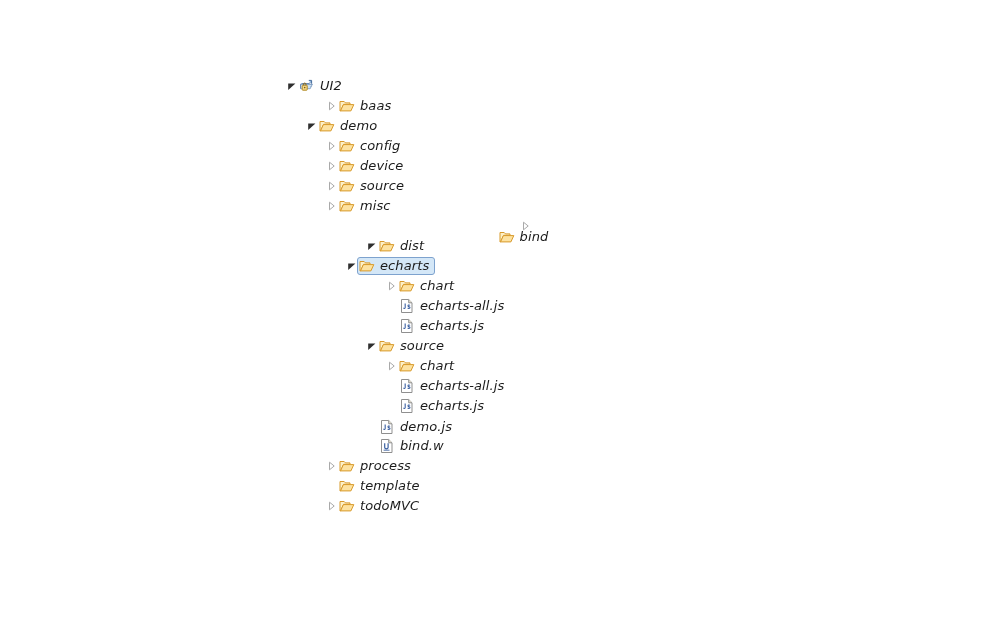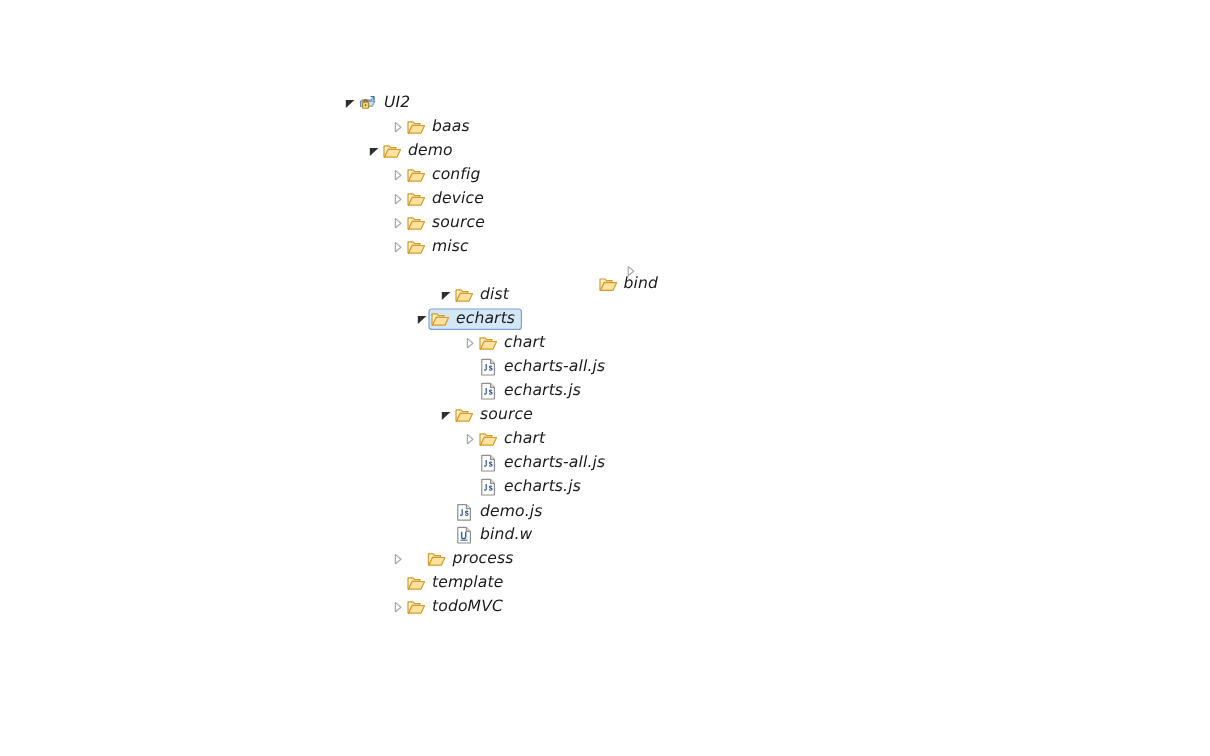--- a/index.html
+++ b/index.html
@@ -377,21 +377,21 @@
           <svg width="16" height="16" viewBox="0 0 16 16" xmlns="http://www.w3.org/2000/svg">
             <path d="M2.5 1.5h7.2l3.3 3.3v9.7H2.5z" fill="#ffffff" stroke="#8f8f8f" stroke-width="1" stroke-linejoin="round"></path>
             <path d="M9.7 1.5v3.3H13" fill="#e8e2d0" stroke="#8f8f8f" stroke-width="1" stroke-linejoin="round"></path>
             <path d="M5.1 5.2h1.2v3.9c0 .8.4 1.2 1.1 1.2s1.1-.4 1.1-1.2V5.2h1.2v4c0 1.4-.9 2.2-2.3 2.2s-2.3-.8-2.3-2.2z" fill="#3a5f9e"></path>
             <rect x="4.6" y="11.7" width="5.9" height="0.9" fill="#3a5f9e"></rect>
           </svg>
         </span>
         <span class="node-label">bind.w</span>
       </span>
     </div>
-    <div class="tree-row" style="padding-left: 40px; height: 20px; gap: 17px;">
+    <div class="tree-row" style="padding-left: 40px; height: 20px;">
       <span class="twisty">
         <svg width="10" height="10" viewBox="0 0 10 10" xmlns="http://www.w3.org/2000/svg">
           <path d="M2.5 1.2 L7.2 5 L2.5 8.8 Z" fill="#ffffff" stroke="#a9a9a9" stroke-width="1" stroke-linejoin="round"></path>
         </svg>
       </span>
       <span class="sel-wrap">
         <span class="node-icon">
           <svg width="16" height="16" viewBox="0 0 16 16" xmlns="http://www.w3.org/2000/svg">
             <path d="M1 3.5h4.2l1.3 1.4H11v1.4H4.6L1.6 13H1z" fill="#fdf0c8" stroke="#d89a2b" stroke-width="1" stroke-linejoin="round"></path>
             <path d="M4.4 6.6h10.4l-2.9 6.3H1.5z" fill="#fde2a0" stroke="#d89a2b" stroke-width="1" stroke-linejoin="round"></path>

